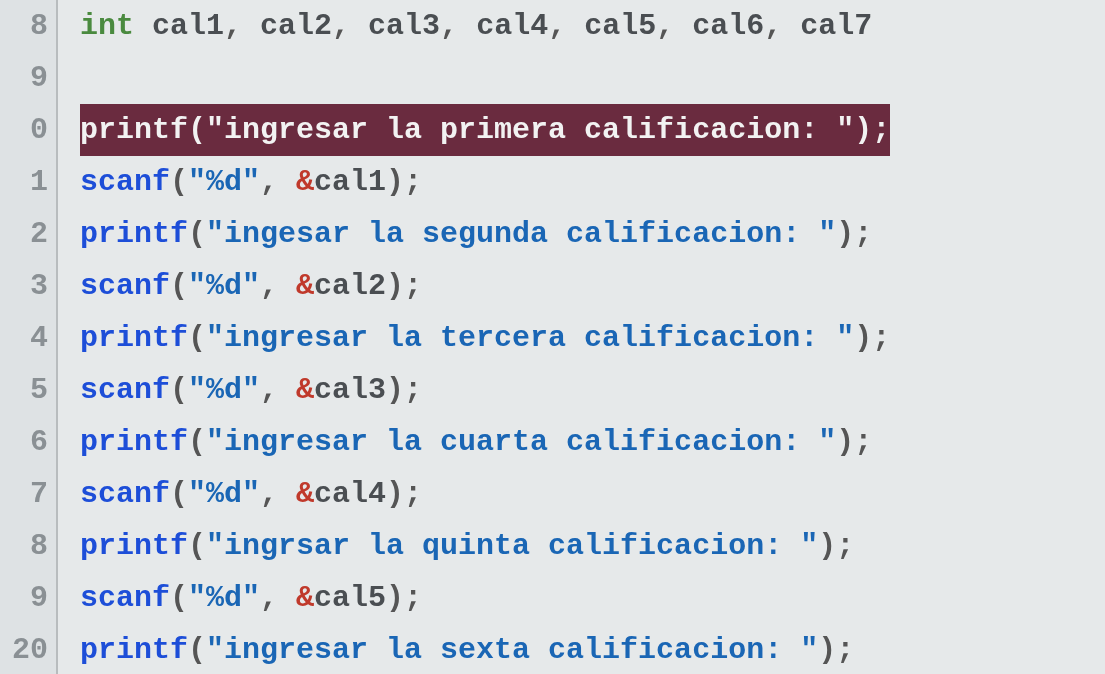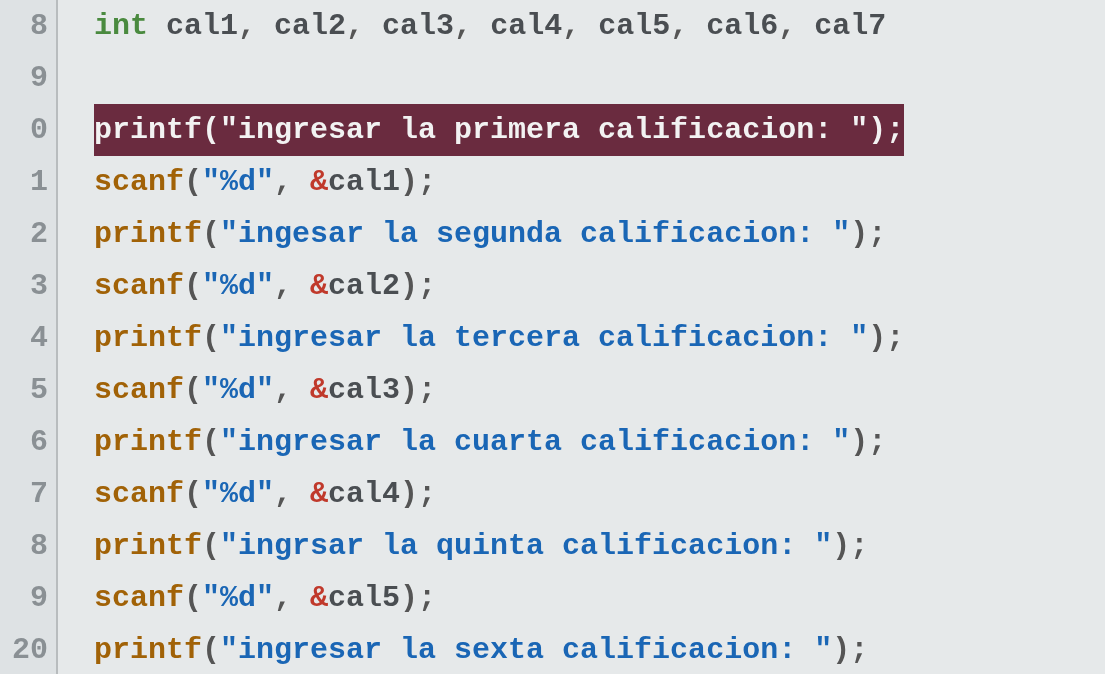--- a/index.html
+++ b/index.html
@@ -21,27 +21,26 @@
     color:#8a9094;
     font-weight:bold;
     user-select:none;
   }
   .gutter .ln { height:52px; line-height:52px; }
   .code { flex:1; background:#e6e9ea; }
   .line {
     height:52px;
     line-height:52px;
     white-space:pre;
-    padding-left:16px;
-    margin-left:20px;
+    padding-left:22px;
   }
   .tok-kw     { color:#4a8a3f; font-weight:bold; } 
   .tok-ident  { color:#4a4e52; }
   .tok-punct  { color:#555; }
-  .tok-func   { color:#a16207; }
+  .tok-func   { color:#1d4ed8; }
   .tok-str    { color:#1a66b5; }
   .tok-amp    { color:#c0392b; }
   .tok-fmt    { color:#1a66b5; }
   .highlight  {
     display:inline-block;
     background:#6a2b3f;
     color:#f2f2f2;
   }
   .highlight .tok-str,
   .highlight .tok-func,

